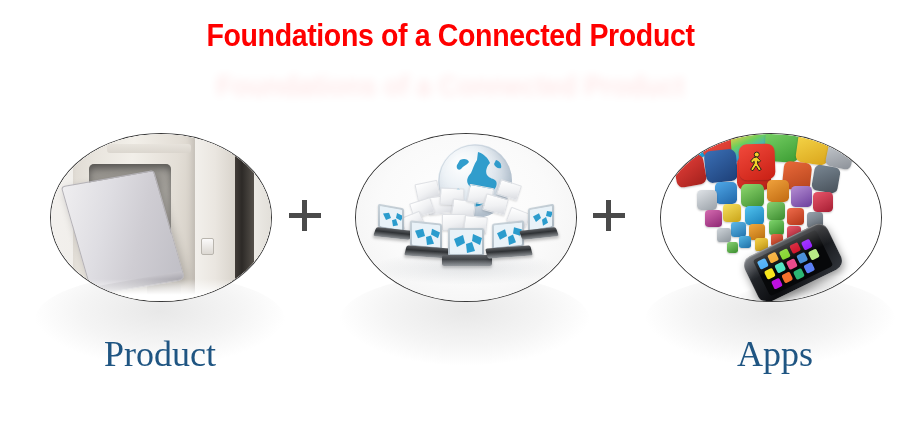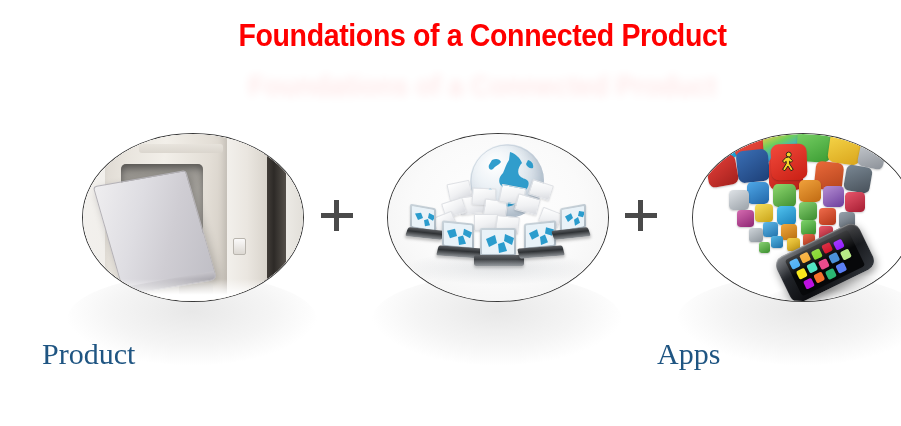--- a/index.html
+++ b/index.html
@@ -15,21 +15,20 @@
     overflow: hidden;
     font-family: "Liberation Sans", sans-serif;
     background: #ffffff;
   }
 
   
   #slide {
     position: absolute;
     inset: 0;
     background: #ffffff;
-    margin-left: 32px;
   }
 
   
   #title {
     position: absolute;
     left: 0;
     top: 17px;
     width: 901px;
     text-align: center;
     font-family: "Liberation Sans", sans-serif;
@@ -118,22 +117,23 @@
   .plus i.h { left: 2px;  top: 16px; width: 32px; height: 5px; }
   .plus i.v { left: 15px; top: 3px;  width: 5px;  height: 31px; }
   #plus-1 { left: 287px; }
   #plus-2 { left: 591px; }
 
   
   .caption {
     position: absolute;
     top: 335px;
     width: 300px;
+    text-align: center;
     font-family: "Liberation Serif", serif;
-    font-size: 30px;
+    font-size: 36px;
     line-height: 38px;
     color: #1F5582;
     white-space: nowrap;
   }
   #caption-product { left: 10px; }
   #caption-web     { left: 327px; }
   #caption-apps    { left: 625px; }
 
   
 

